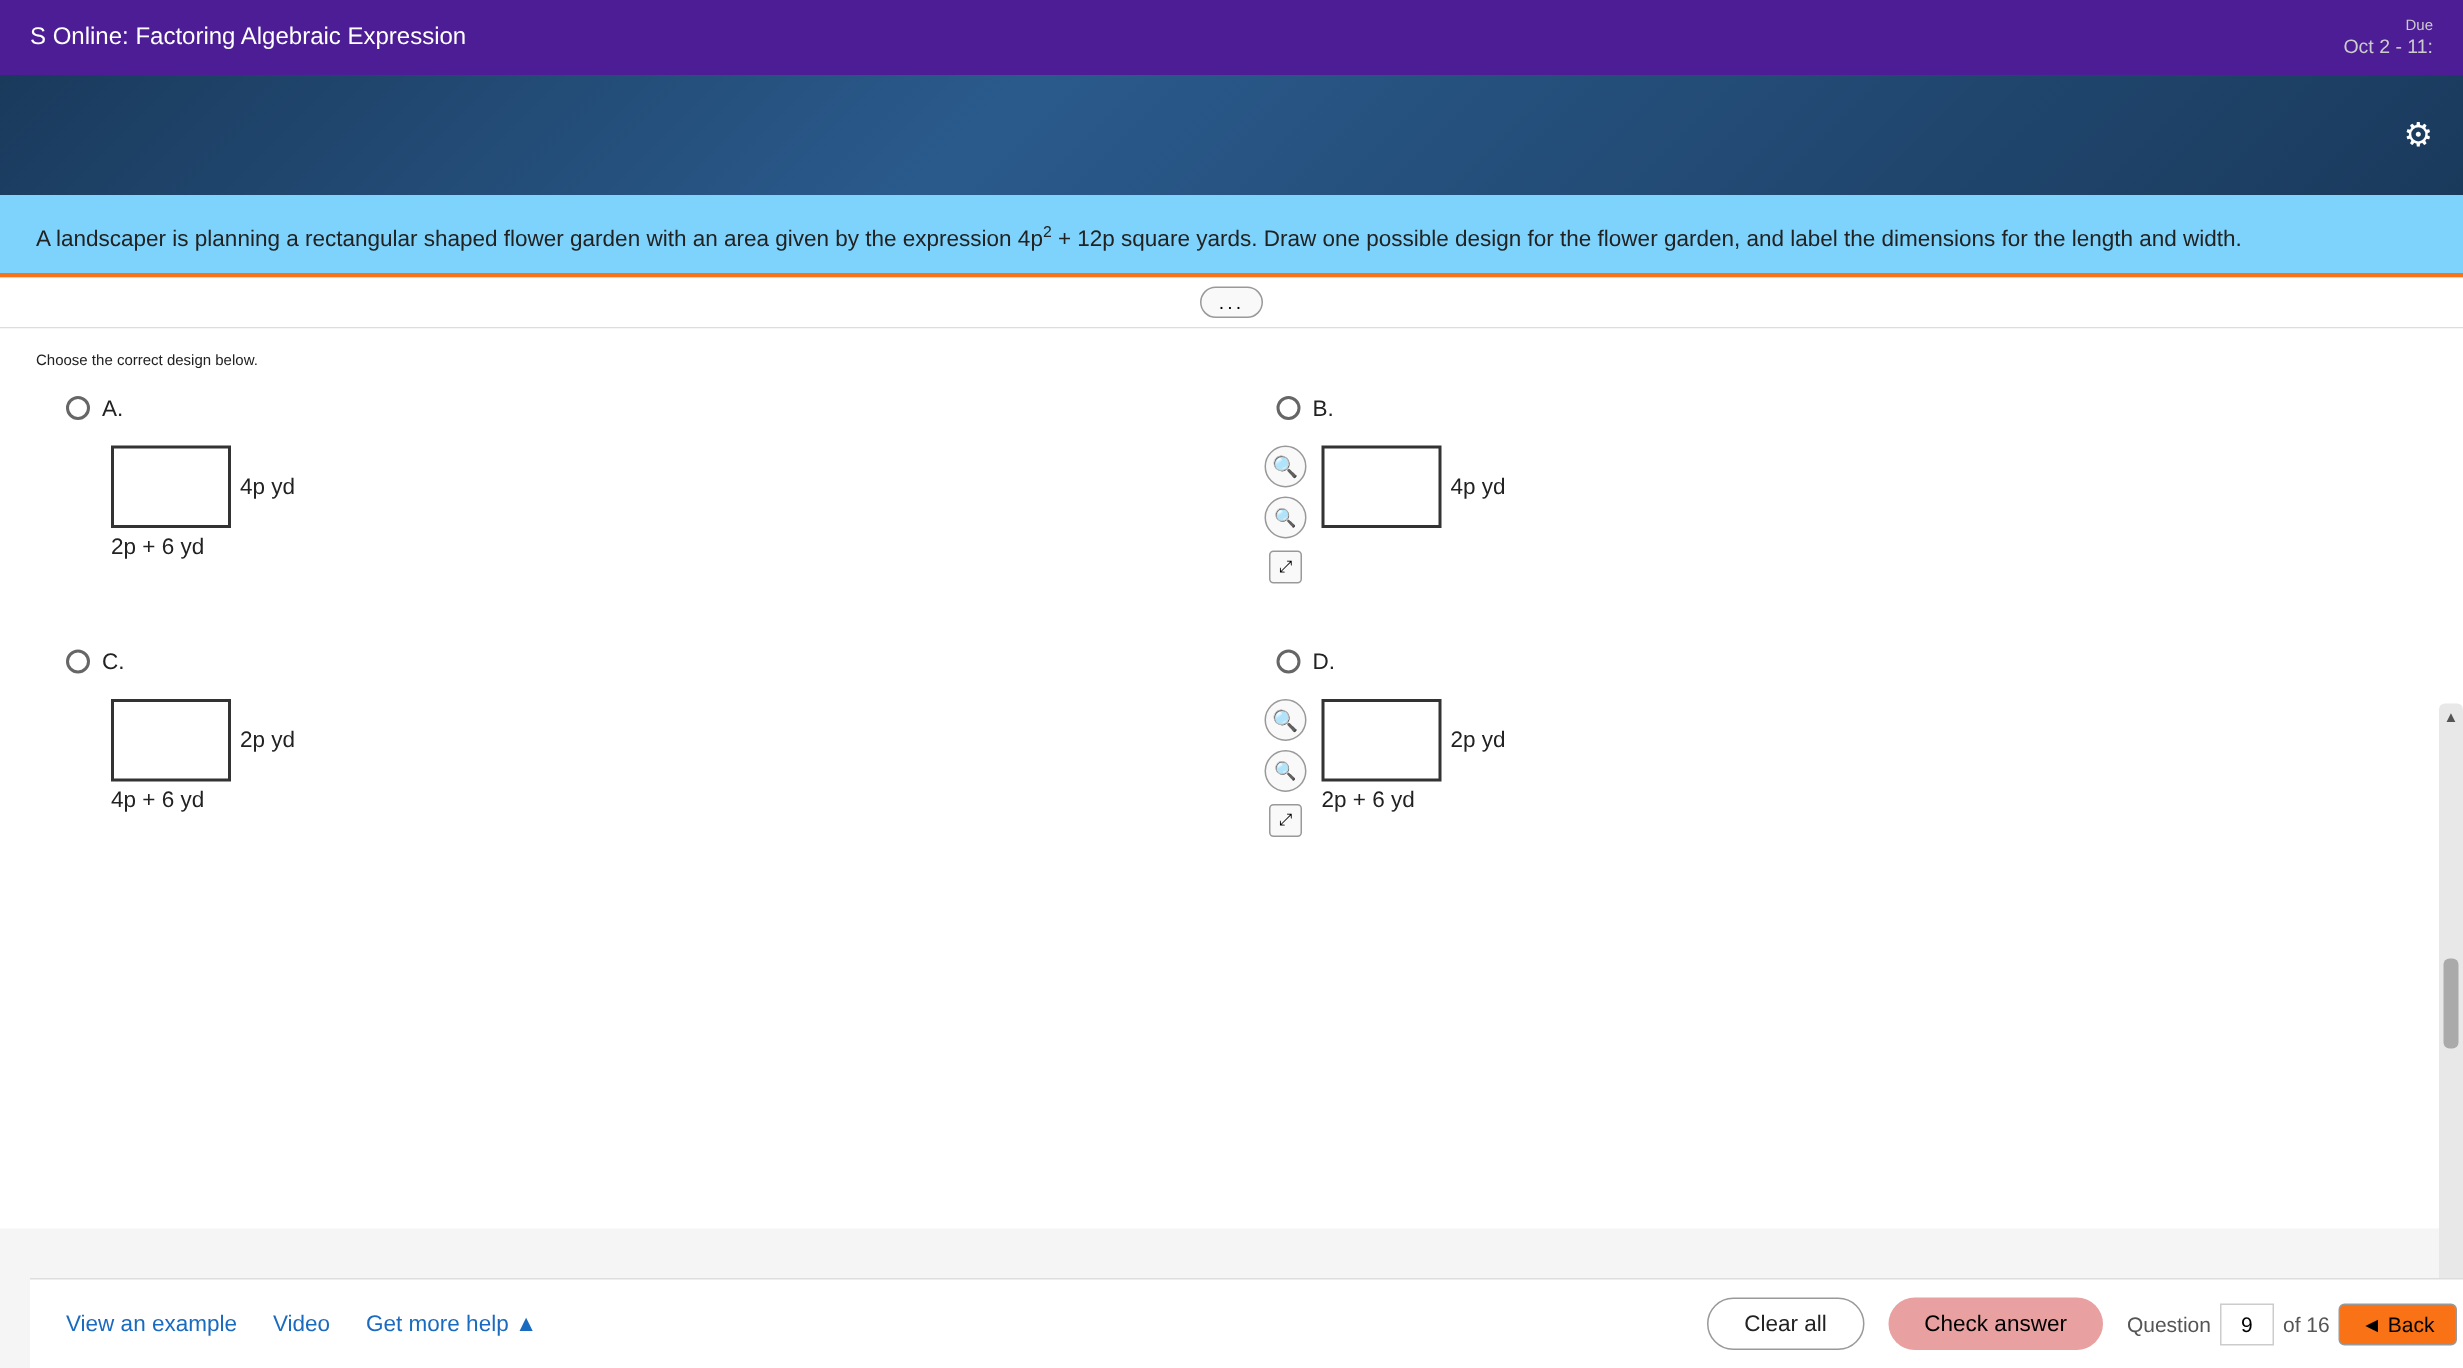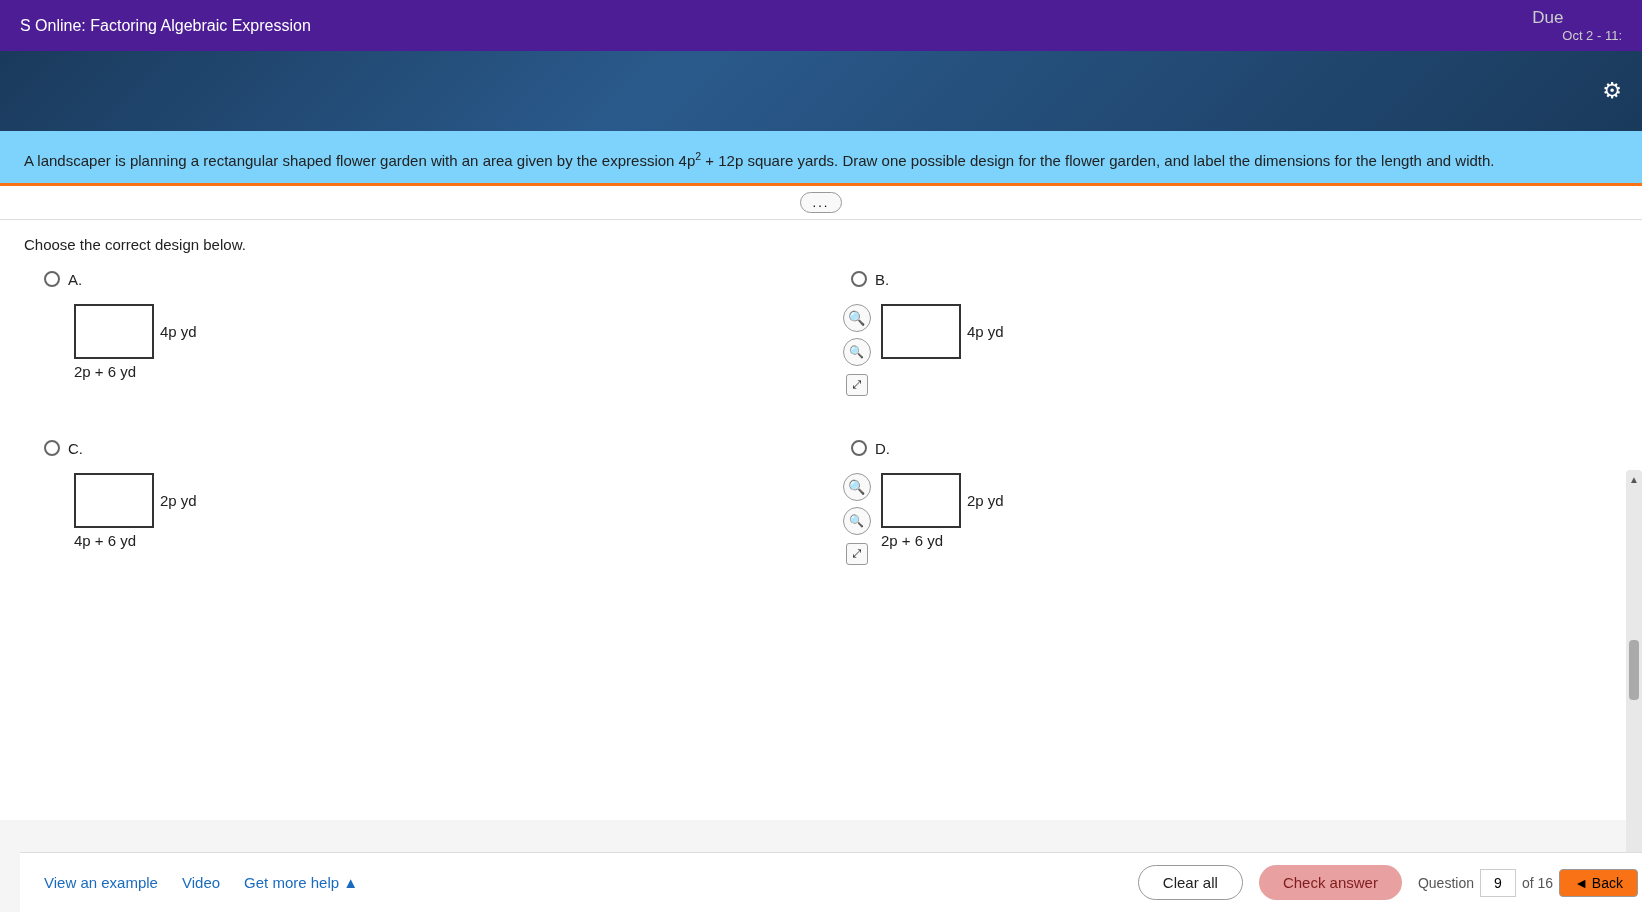--- a/index.html
+++ b/index.html
@@ -71,21 +71,21 @@
     }
 
     .main-content {
       background: #fff;
       padding: 16px 24px;
       min-height: 600px;
       position: relative;
     }
 
     .choose-label {
-      font-size: 15px;
+      font-size: 10px;
       color: #222;
       margin-bottom: 18px;
     }
 
     .options-grid {
       display: grid;
       grid-template-columns: 1fr 1fr;
       gap: 30px 60px;
       padding: 0 20px;
     }
@@ -246,21 +246,21 @@
       color: #222;
     }
 
     .check-answer-btn {
       border: none;
       border-radius: 20px;
       padding: 8px 24px;
       font-size: 15px;
       background: #e8a0a0;
       cursor: pointer;
-      color: #7f1d1d;
+      color: #000000;
       font-weight: 500;
     }
 
     .question-info {
       font-size: 14px;
       color: #555;
       display: flex;
       align-items: center;
       gap: 6px;
     }
@@ -293,21 +293,21 @@
       vertical-align: super;
       font-size: 0.7em;
     }
   </style>
 </head>
 <body>
 
 <div class="top-bar">
   <span class="top-bar-title">S Online: Factoring Algebraic Expression</span>
   <div>
-    <div style="color:#ccc;font-size:17px;">Due</div>
+    <div style="color:#ccc;font-size:10px;text-align:right;">Due</div>
     <div style="color:#ccc;font-size:13px;text-align:right;margin-left:30px;">Oct 2 - 11:</div>
   </div>
 </div>
 
 <div class="header-banner">
   <span class="gear-icon">⚙</span>
 </div>
 
 <div class="question-text">
   <span>A landscaper is planning a rectangular shaped flower garden with an area given by the expression 4p</span><span class="superscript">2</span><span> + 12p square yards. Draw one possible design for the flower garden, and label the dimensions for the length and width.</span>

